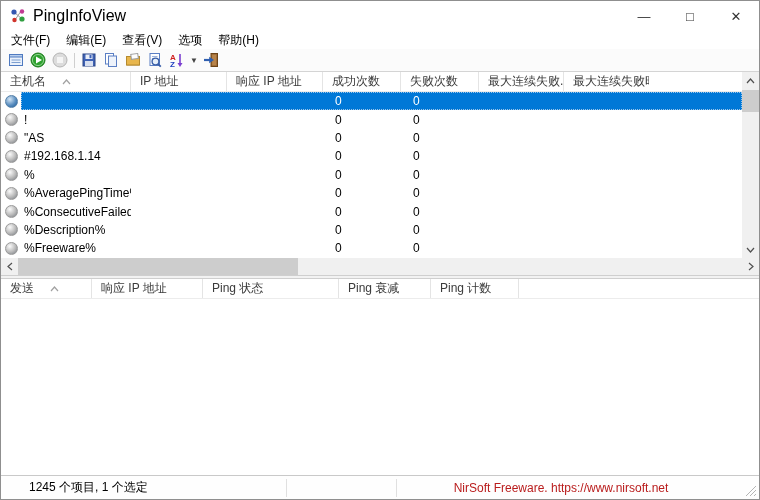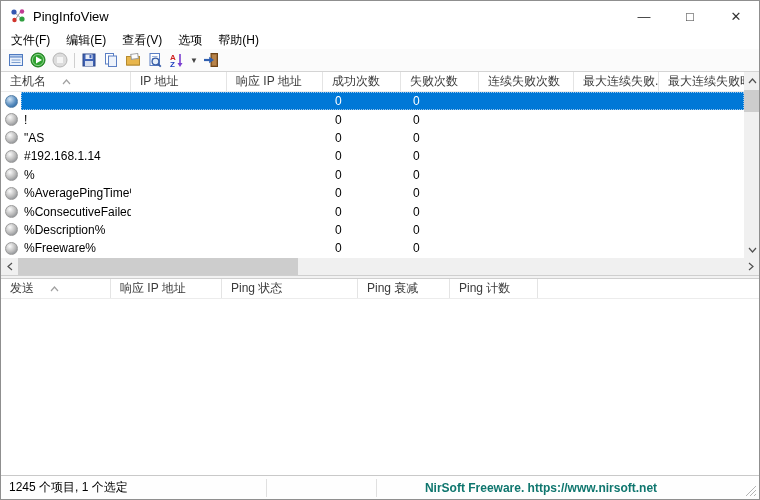--- a/index.html
+++ b/index.html
@@ -2,21 +2,21 @@
 <html><head>
 <meta charset="utf-8">
 <style>
   * { box-sizing: border-box; margin: 0; padding: 0; }
   html,body { width:760px; height:500px; }
   body { font-family:"Liberation Sans", sans-serif; font-size:12px; color:#000; background:#dadada; }
   .window { width:760px; height:500px; background:#fff; border:1px solid #8f8f8f; display:flex; flex-direction:column; overflow:hidden; }
 
   
   .titlebar { height:30px; flex:0 0 30px; display:flex; align-items:center; padding-left:9px; background:#fff; }
-  .title-text { margin-left:7px; font-size:13px; }
+  .title-text { margin-left:7px; font-size:16px; }
   .win-controls { margin-left:auto; display:flex; height:100%; }
   .win-btn { width:46px; height:100%; display:flex; align-items:center; justify-content:center; font-size:13px; color:#333; cursor:default; }
 
   
   .menubar { height:18px; flex:0 0 18px; display:flex; align-items:center; padding-left:2px; background:#fff; }
   .menu-item { padding:0 8px; height:100%; display:flex; align-items:center; }
 
   
   .toolbar { height:23px; flex:0 0 23px; display:flex; align-items:center; padding-left:4px; background:#fbfbfb; border-bottom:1px solid #d4d4d4; }
   .tb-btn { width:22px; height:21px; display:flex; align-items:center; justify-content:center; }
@@ -50,30 +50,30 @@
   .vs-track { flex:1; }
   .hscroll { height:17px; flex:0 0 17px; background:#f0f0f0; display:flex; align-items:center; }
   .hs-arrow { width:17px; height:17px; display:flex; align-items:center; justify-content:center; }
   .hs-thumb { width:280px; height:17px; background:#cdcdcd; }
   .hs-track { flex:1; }
 
   .splitter { height:4px; flex:0 0 4px; background:#f2f2f2; border-top:1px solid #cfcfcf; border-bottom:1px solid #cfcfcf; }
 
   
   .lower-head { height:20px; flex:0 0 20px; display:flex; border-bottom:1px solid #ececec; background:#fff; }
-  .l0{width:110px;} .l1{width:111px;} .l2{width:88px;} .l3{width:92px;} .l4{width:136px;} .l5{width:88px;} .lf{flex:1; border-right:none;}
+  .l0{width:91px;} .l1{width:111px;} .l2{width:88px;} .l3{width:92px;} .l4{width:136px;} .l5{width:88px;} .lf{flex:1; border-right:none;}
   .lower-body { flex:1; background:#fff; }
 
   
   .statusbar { height:24px; flex:0 0 24px; border-top:1px solid #c9c9c9; display:flex; align-items:center; background:#fefefe; }
-  .sb-panel-left { width:265px; padding-left:8px; display:flex; align-items:center; height:100%; }
+  .sb-panel-left { width:265px; padding-left:8px; display:flex; align-items:center; height:100%;margin-left:20px; }
   .sb-sep { width:1px; height:18px; background:#e0e0e0; }
   .sb-panel-mid { width:109px; height:100%; }
   .sb-panel-link { width:328px; height:100%; display:flex; align-items:center; justify-content:center; }
-  .sb-link { color:#0f766e; font-weight:bold; text-decoration:none; }
+  .sb-link { color:#b91c1c; font-weight:normal; text-decoration:none; }
   .sb-fill { flex:1; }
   .sb-grip { width:14px; height:14px; margin:auto 2px 2px auto; align-self:flex-end; }
 
   svg { display:block; }
 </style>
 </head>
 <body>
 
 <div class="window">
 
@@ -204,21 +204,20 @@
           <span class="sortmark">
             <svg width="9" height="6" viewBox="0 0 9 6">
                 <polyline points="1,5 4.5,1 8,5" fill="none" stroke="#8a8a8a" stroke-width="1.2"></polyline>
               </svg>
           </span>
         </div>
         <div class="hcell c1">IP 地址</div>
         <div class="hcell c2">响应 IP 地址</div>
         <div class="hcell c3">成功次数</div>
         <div class="hcell c4">失败次数</div>
-        <div class="hcell c5">连续失败次数</div>
         <div class="hcell c6">最大连续失败...</div>
         <div class="hcell c7">最大连续失败时</div>
       </div>
       <div class="tbody">
   <div class="trow selected">
     <span class="row-icon"></span>
     <div class="row-cells">
       <div class="cell cell-host"></div>
       <div class="cell w1"></div>
       <div class="cell w2"></div>

